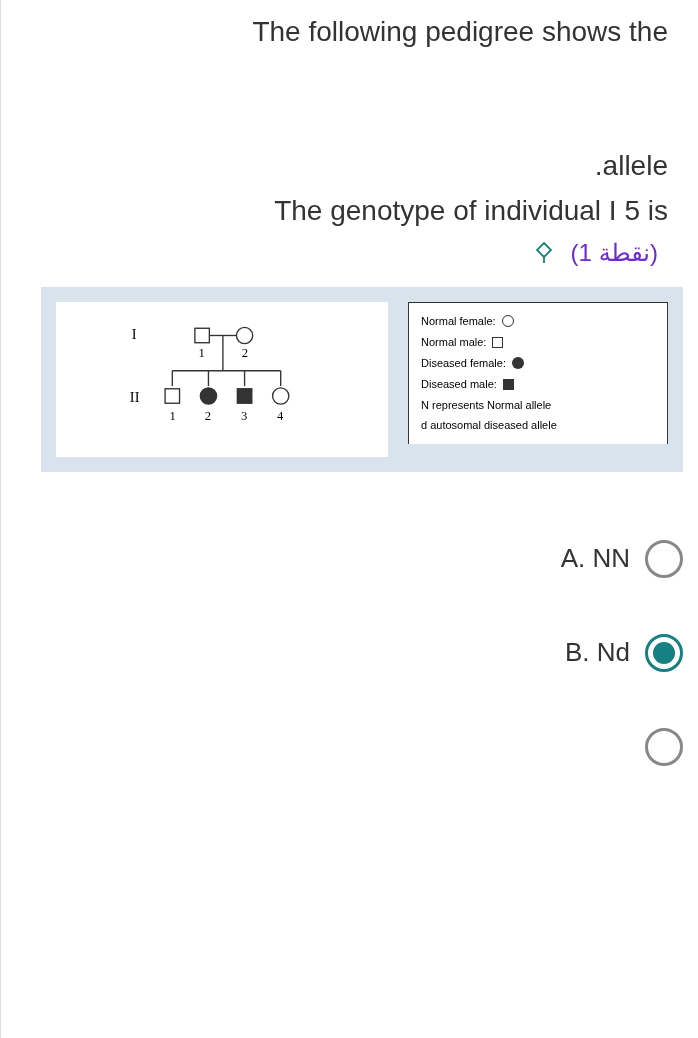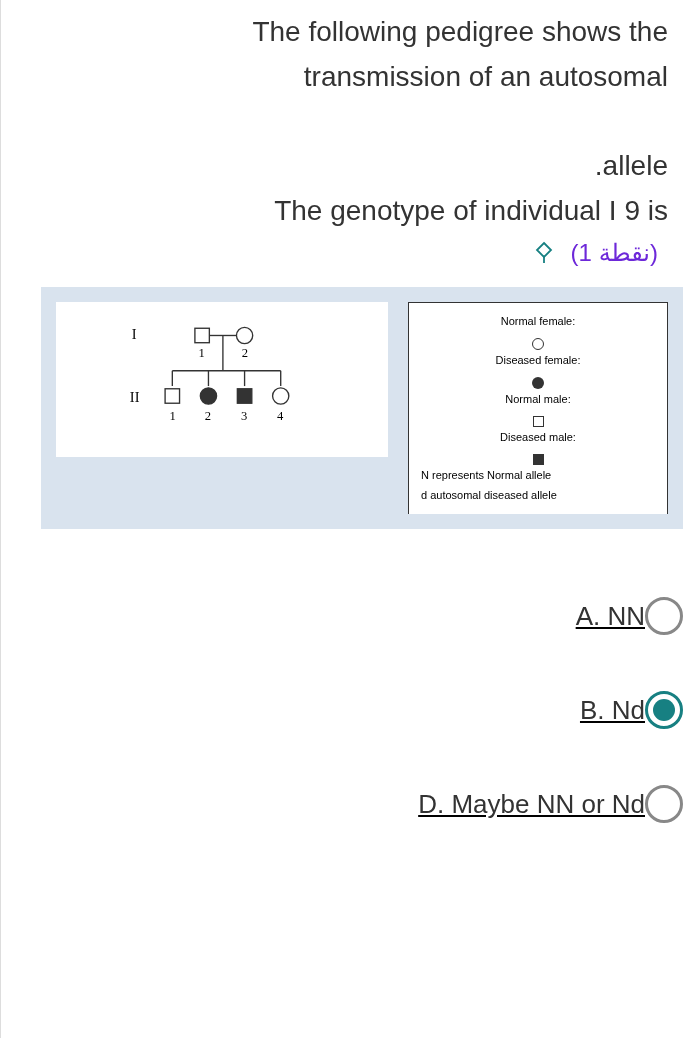--- a/index.html
+++ b/index.html
@@ -58,36 +58,35 @@
       border-bottom: none;
       padding: 8px 12px;
       font-size: 11px;
       line-height: 1.9;
       width: 260px;
     }
     .legend-row {
       display: flex;
       align-items: center;
       gap: 6px;
-      flex-direction: column;
     }
     .sym-circle-empty { width: 12px; height: 12px; border: 1.5px solid #333; border-radius: 50%; }
     .sym-circle-filled { width: 12px; height: 12px; background: #333; border-radius: 50%; }
     .sym-square-empty { width: 11px; height: 11px; border: 1.5px solid #333; }
     .sym-square-filled { width: 11px; height: 11px; background: #333; }
     
     .options {
       padding: 40px 15px 0 0;
     }
     .option-row {
       display: flex;
       justify-content: flex-end;
       align-items: center;
+      gap: 15px;
       padding: 28px 0;
-      text-decoration: underline;
     }
     .option-label {
       font-size: 26px;
       color: #333;
     }
     .radio {
       width: 38px;
       height: 38px;
       border: 3px solid #888;
       border-radius: 50%;
@@ -112,24 +111,24 @@
     .pedigree-svg { width: 100%; height: 100%; }
     .gen-label { font-family: "Times New Roman", serif; font-size: 16px; }
     .num-label { font-family: "Times New Roman", serif; font-size: 14px; }
   </style>
 </head>
 <body>
 
 <div class="container">
   <div class="question-text">
     <span>The following pedigree shows the</span><br>
-    <span>transmission of an autosomal</span><br>
+    <br>
     <br>
     <span>.allele</span><br>
-    <span>The genotype of individual I 9 is</span>
+    <span>The genotype of individual I 5 is</span>
   </div>
 
   <div class="points-row">
     <span class="flag-icon">
       <svg viewBox="0 0 24 24" fill="none" stroke="#178082" stroke-width="1.8">
         <path d="M12 2 L19 9 L12 16 L5 9 Z"></path>
         <line x1="12" y1="16" x2="12" y2="22"></line>
       </svg>
     </span>
     <span class="points">(1 نقطة)</span>
@@ -173,43 +172,42 @@
         <text x="171" y="120" class="num-label">3</text>
         <text x="211" y="120" class="num-label">4</text>
       </svg>
     </div>
     <div class="legend-box">
       <div class="legend-row">
           <span>Normal female:</span>
           <span class="sym-circle-empty"></span>
         </div>
       <div class="legend-row">
+          <span>Normal male:</span>
+          <span class="sym-square-empty"></span>
+        </div>
+      <div class="legend-row">
           <span>Diseased female:</span>
           <span class="sym-circle-filled"></span>
-        </div>
-      <div class="legend-row">
-          <span>Normal male:</span>
-          <span class="sym-square-empty"></span>
         </div>
       <div class="legend-row">
           <span>Diseased male:</span>
           <span class="sym-square-filled"></span>
         </div>
       <div>N represents Normal allele</div>
       <div>d autosomal diseased allele</div>
     </div>
   </div>
 
   <div class="options">
     <div class="option-row">
       <span class="option-label">A. NN</span>
       <span class="radio"></span>
     </div>
     <div class="option-row">
       <span class="option-label">B. Nd</span>
       <span class="radio selected"></span>
     </div>
     <div class="option-row">
-      <span class="option-label">D. Maybe NN or Nd</span>
       <span class="radio"></span>
     </div>
   </div>
 </div>
 
 </body></html>

